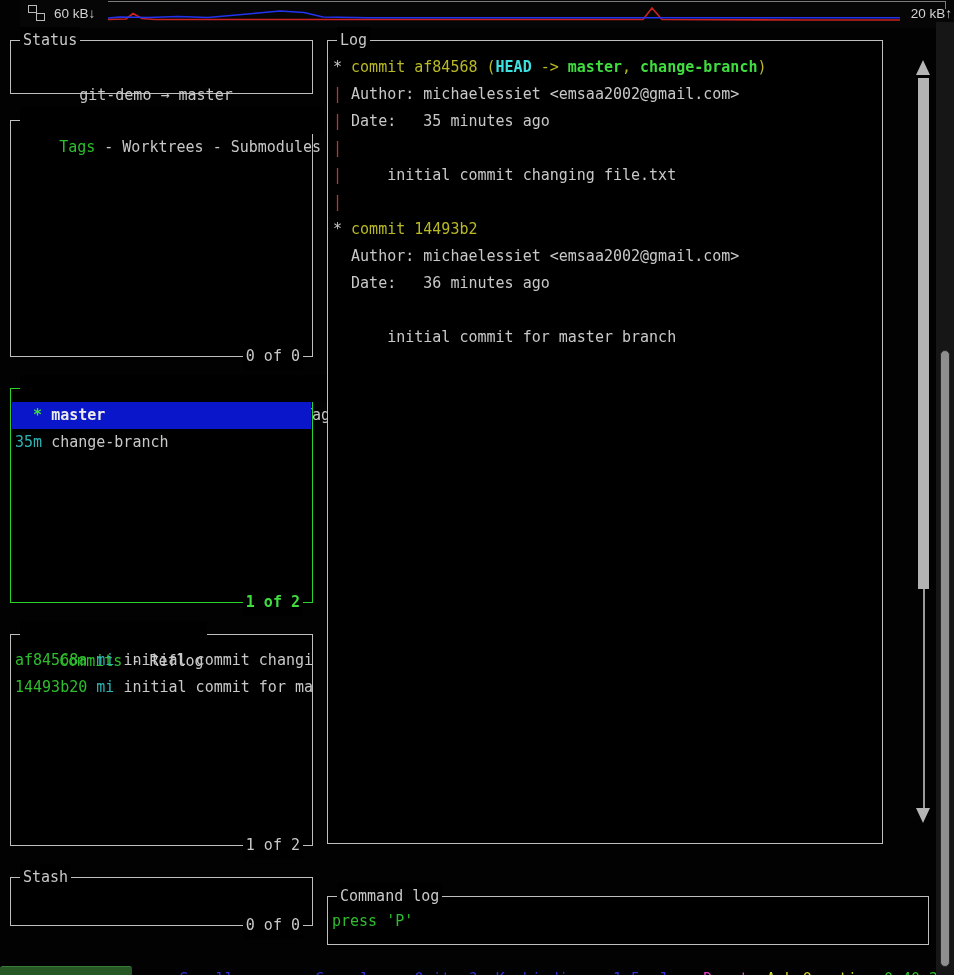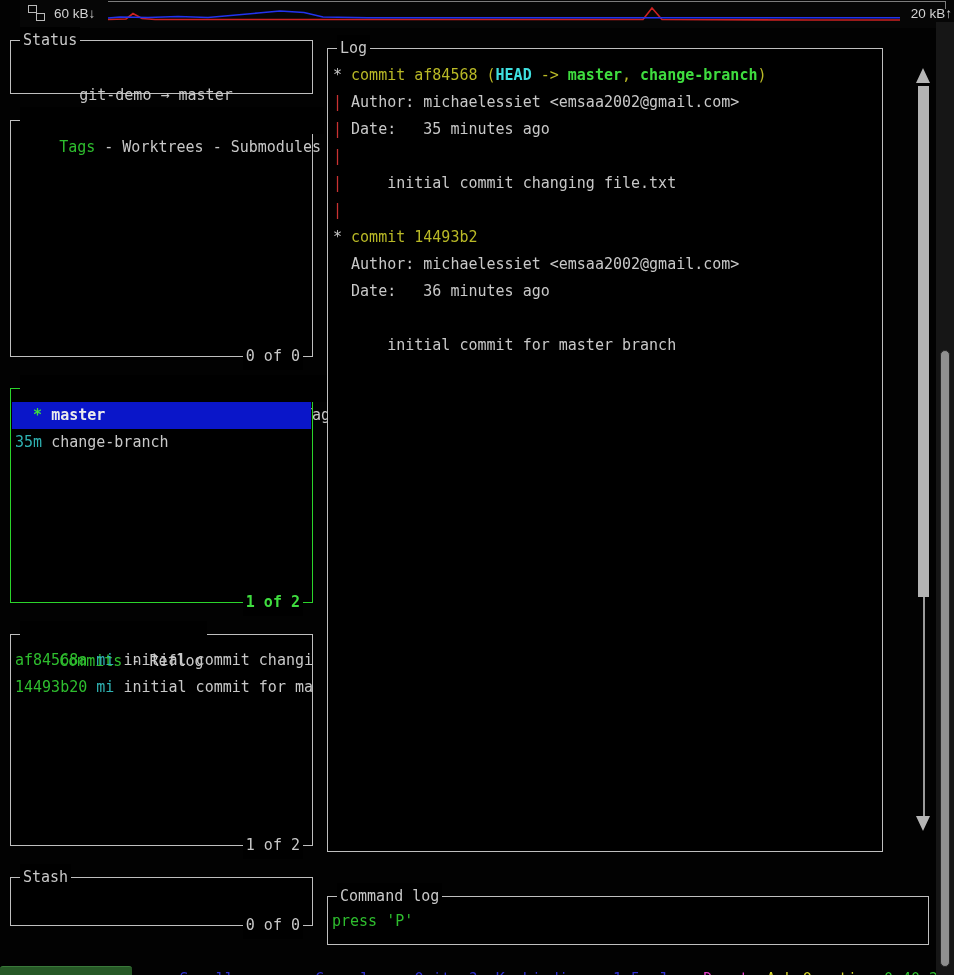--- a/index.html
+++ b/index.html
@@ -116,21 +116,21 @@
     <div class="row"><span class="c-green">14493b20</span><span> </span><span class="c-cyan">mi</span><span> </span><span class="c-fg">initial commit for ma</span></div>
   </div>
   <span class="panel-count c-fg">1 of 2</span>
 </div>
 
 <div class="panel" style="left:10px; top:877px; width:303px; height:49px;">
   <span class="panel-title c-fg">Stash</span>
   <span class="panel-count c-fg">0 of 0</span>
 </div>
 
-<div class="panel" style="left:327px; top:48px; width:556px; height:804px;padding-left:16px;">
+<div class="panel" style="left:327px; top:40px; width:556px; height:804px;padding-left:16px;">
   <span class="panel-title c-fg">Log</span>
   <div class="log-body">
       <div class="log-line"><span class="c-fg">* </span><span class="c-yellow">commit af84568 (</span><span class="c-cyan-bold">HEAD</span><span class="c-yellow"> -&gt; </span><span class="c-green-bold">master</span><span class="c-yellow">, </span><span class="c-green-bold">change-branch</span><span class="c-yellow">)</span></div>
       <div class="log-line"><span class="c-red">|</span><span class="c-fg"> Author: michaelessiet &lt;emsaa2002@gmail.com&gt;</span></div>
       <div class="log-line"><span class="c-red">|</span><span class="c-fg"> Date:   35 minutes ago</span></div>
       <div class="log-line"><span class="c-red">|</span></div>
       <div class="log-line"><span class="c-red">|</span><span class="c-fg">     initial commit changing file.txt</span></div>
       <div class="log-line"><span class="c-red">|</span></div>
       <div class="log-line"><span class="c-fg">* </span><span class="c-yellow">commit 14493b2</span></div>
       <div class="log-line"><span class="c-fg">  Author: michaelessiet &lt;emsaa2002@gmail.com&gt;</span></div>

